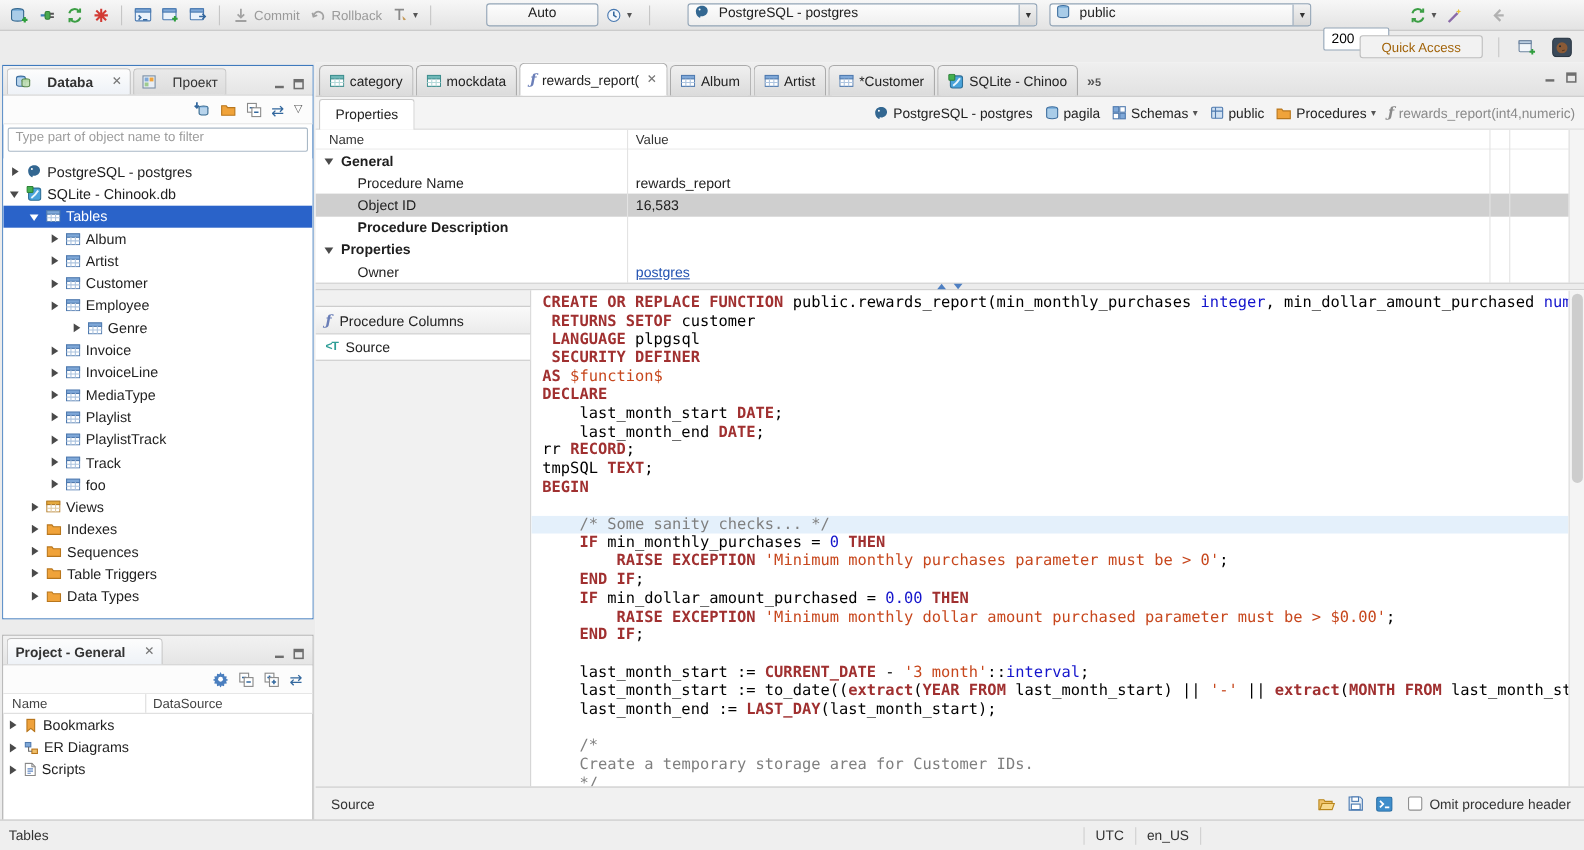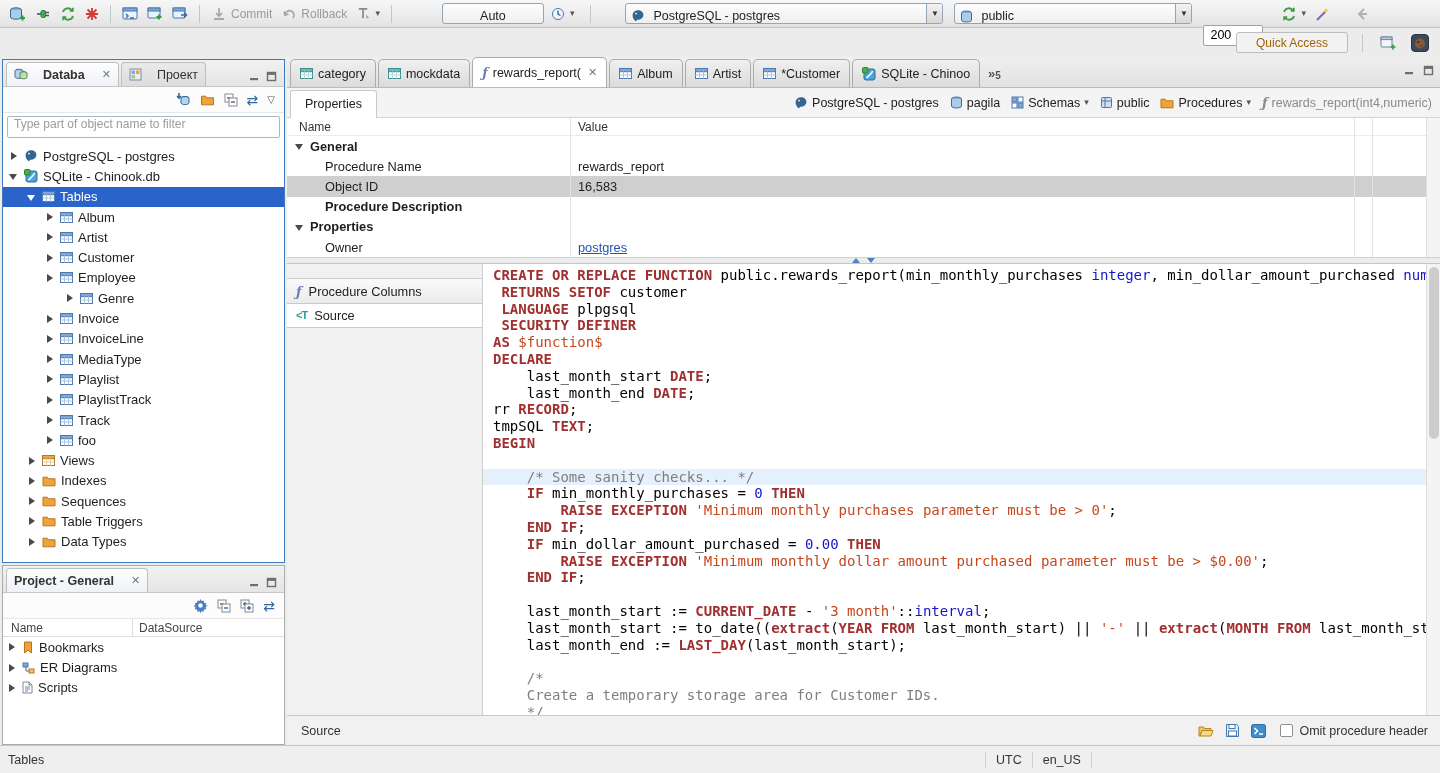--- a/index.html
+++ b/index.html
@@ -8,30 +8,30 @@
 #app{position:relative;width:1440px;height:773px}
 .icon{display:inline-flex;align-items:center;justify-content:center;flex:none;line-height:0}
 .icon svg{display:block}
 .uni{line-height:1}
 
 #toolbar1{position:absolute;top:0;left:0;right:0;height:28px;background:linear-gradient(#f7f7f7,#e3e3e3);border-bottom:1px solid #c2c2c2;display:flex;align-items:center;padding:0 6px;gap:3px}
 .tb-sep{width:1px;height:18px;background:#c6c6c6;margin:0 5px;flex:none}
 .tb-btn{display:flex;align-items:center;gap:4px;padding:2px 3px;border-radius:3px;flex:none}
 .tb-dim-label{color:#9a9a9a;font-size:12px}
 .dd{font-size:9px;color:#555;line-height:1}
-.combo{display:flex;align-items:flex-end;height:21px;border:1px solid #93a5b7;background:linear-gradient(#fdfdfd,#efefef);border-radius:3px;flex:none;overflow:hidden}
+.combo{display:flex;align-items:flex-start;height:21px;border:1px solid #93a5b7;background:linear-gradient(#fdfdfd,#efefef);border-radius:3px;flex:none;overflow:hidden}
 .combo .combo-label{padding:0 8px;font-size:12.5px;color:#222;white-space:nowrap;flex:1}
 .combo .arrowbox{width:16px;align-self:stretch;border-left:1px solid #93a5b7;display:flex;align-items:center;justify-content:center;font-size:8px;color:#333;background:linear-gradient(#f2f2f2,#d8d8d8)}
 #fetch-size{width:60px;height:21px;border:1px solid #93a5b7;background:#fff;font-size:12.5px;padding:0 6px;border-radius:2px}
 #toolbar2{position:absolute;top:28px;left:0;right:0;height:29px;display:flex;align-items:center;justify-content:flex-end;gap:9px;padding:0 8px}
 .quick-access{width:112px;height:21px;border:1px solid #bdbdbd;border-radius:3px;color:#a16207;font-size:12px;display:flex;align-items:center;justify-content:center;background:#f2f2f2}
 
 .panel{position:absolute;background:#fff}
 #navigator{left:2px;top:59px;width:283px;height:504px;border:1px solid #3f7abd}
-#project{left:2px;top:565px;width:283px;height:180px;border:1px solid #ababab}
+#project{left:2px;top:577px;width:283px;height:180px;border:1px solid #ababab}
 .view-tabbar{height:27px;background:linear-gradient(#f2f2f2,#e5e5e5);border-bottom:1px solid #c6c6c6;display:flex;align-items:flex-end;padding:2px 3px 0 3px;gap:2px}
 .view-tab{display:flex;align-items:center;gap:15px;height:24px;padding:0 7px;border:1px solid #bfbfbf;border-bottom:none;border-radius:4px 4px 0 0;background:linear-gradient(#eaeaea,#dcdcdc);font-size:12.5px;color:#333;white-space:nowrap}
 .view-tab.active{background:linear-gradient(#fdfdfd,#eef2f7);font-weight:bold}
 .tab-close{color:#777;font-size:11px;margin-left:2px;line-height:1}
 .winbtns{margin-left:auto;display:flex;align-items:center;gap:6px;padding:0 4px 4px 0}
 .nav-toolbar{height:26px;display:flex;align-items:center;justify-content:flex-end;gap:9px;padding:0 9px;background:#fcfcfc;border-bottom:1px solid #e6e6e6}
 .filter-box{margin:3px 4px;height:22px;border:1px solid #a9b8c6;background:#fff;display:flex;align-items:flex-start;padding:0 6px;border-radius:2px}
 .filter-box input{border:none;outline:none;width:100%;font-size:12px;color:#333;background:transparent}
 ::placeholder{color:#9c9c9c}
 .tree{position:absolute;top:84px;bottom:0;left:0;right:0;overflow:hidden;padding-top:2px;background:#fff}

